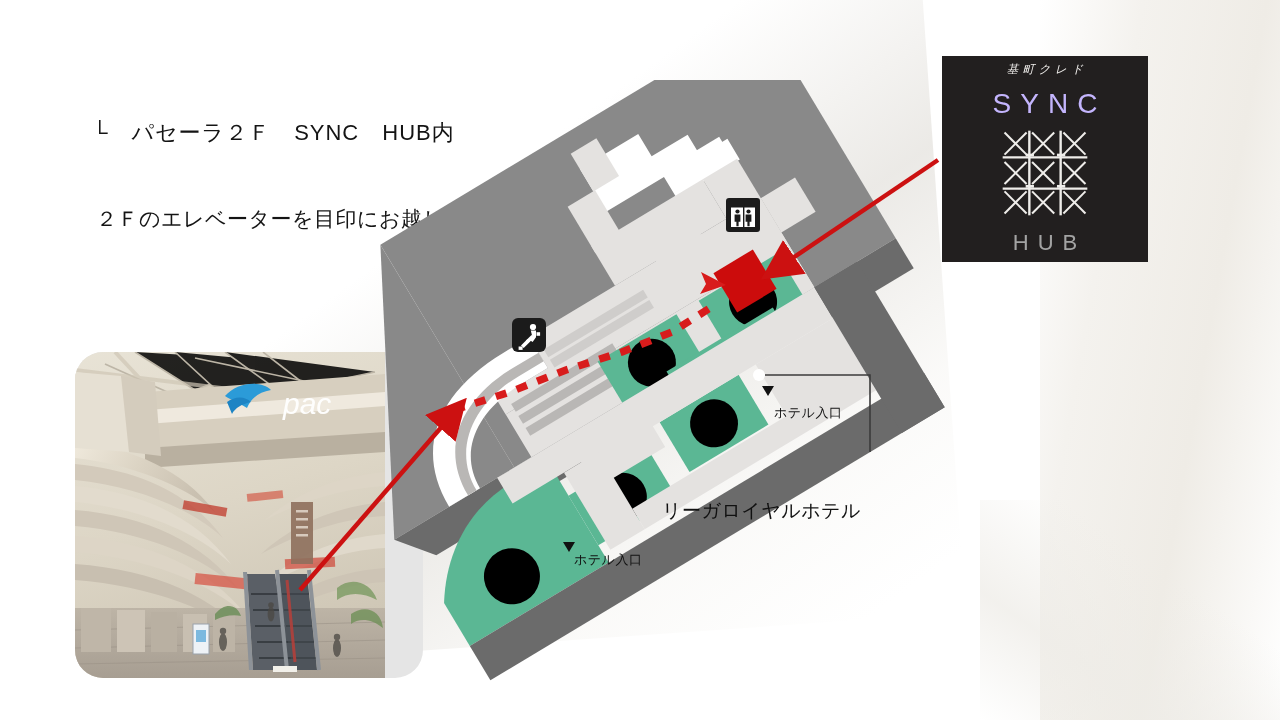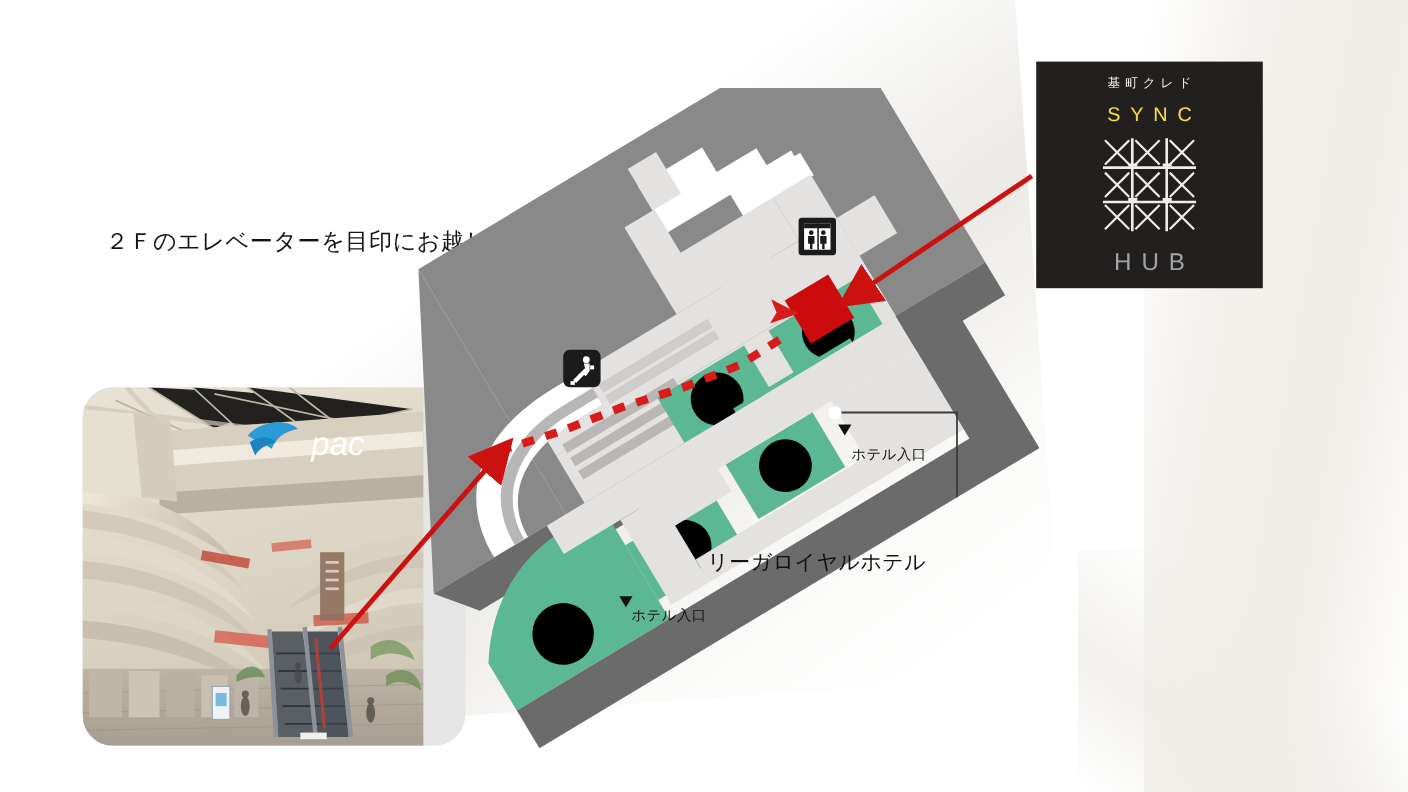--- a/index.html
+++ b/index.html
@@ -79,24 +79,25 @@
     flex-direction: column;
     align-items: center;
     justify-content: center;
   }
   .logo-kicker {
     color: #f2f0ee;
     font-size: 11.5px;
     letter-spacing: 4.5px;
     margin-bottom: 11px;
     text-indent: 4.5px;
+    font-style: italic;
   }
   .logo-sync {
-    color: #fde047;
-    font-size: 18px;
+    color: #c4b5fd;
+    font-size: 28px;
     font-weight: 400;
     letter-spacing: 9px;
     text-indent: 9px;
     margin-bottom: 7px;
   }
   .logo-grid {
     width: 92px; height: 92px;
     margin-bottom: 8px;
   }
   .logo-hub {
@@ -127,21 +128,21 @@
   }
   .map svg { display: block; }
 
   
   .map-label {
     position: absolute;
     font-weight: normal;
     color: #111111;
     white-space: nowrap;
   }
-  .lbl-hotel-main { left: 643px; top: 498px; font-size: 19px; letter-spacing: 0.5px; }
+  .lbl-hotel-main { left: 662px; top: 498px; font-size: 19px; letter-spacing: 0.5px; }
   .lbl-ent-1      { left: 774px; top: 404px; font-size: 13px; letter-spacing: 0.5px; }
   .lbl-ent-2      { left: 574px; top: 551px; font-size: 13px; letter-spacing: 0.5px; }
 
   
   .arrows {
     position: absolute;
     inset: 0;
     pointer-events: none;
   }
 </style>
@@ -149,20 +150,21 @@
 <body>
 
 <div id="slide">
 
   <div class="bg-layer">
     <div class="bg-band-right"></div>
     <div class="bg-band-diag"></div>
     <div class="bg-corner-br"></div>
   </div>
 
+  <div class="subtitle">└　パセーラ２Ｆ　SYNC　HUB内</div>
   <div class="note">２Ｆのエレベーターを目印にお越しください。</div>
 
   <div class="logo-box">
     <div class="logo-kicker">基町クレド</div>
     <div class="logo-sync">SYNC</div>
     <div class="logo-grid">
       <svg viewBox="0 0 100 100" width="92" height="92" aria-hidden="true">
         <g stroke="#efedea" stroke-width="2.6" stroke-linecap="butt">
 
           <line x1="33" y1="4" x2="33" y2="96"></line>

